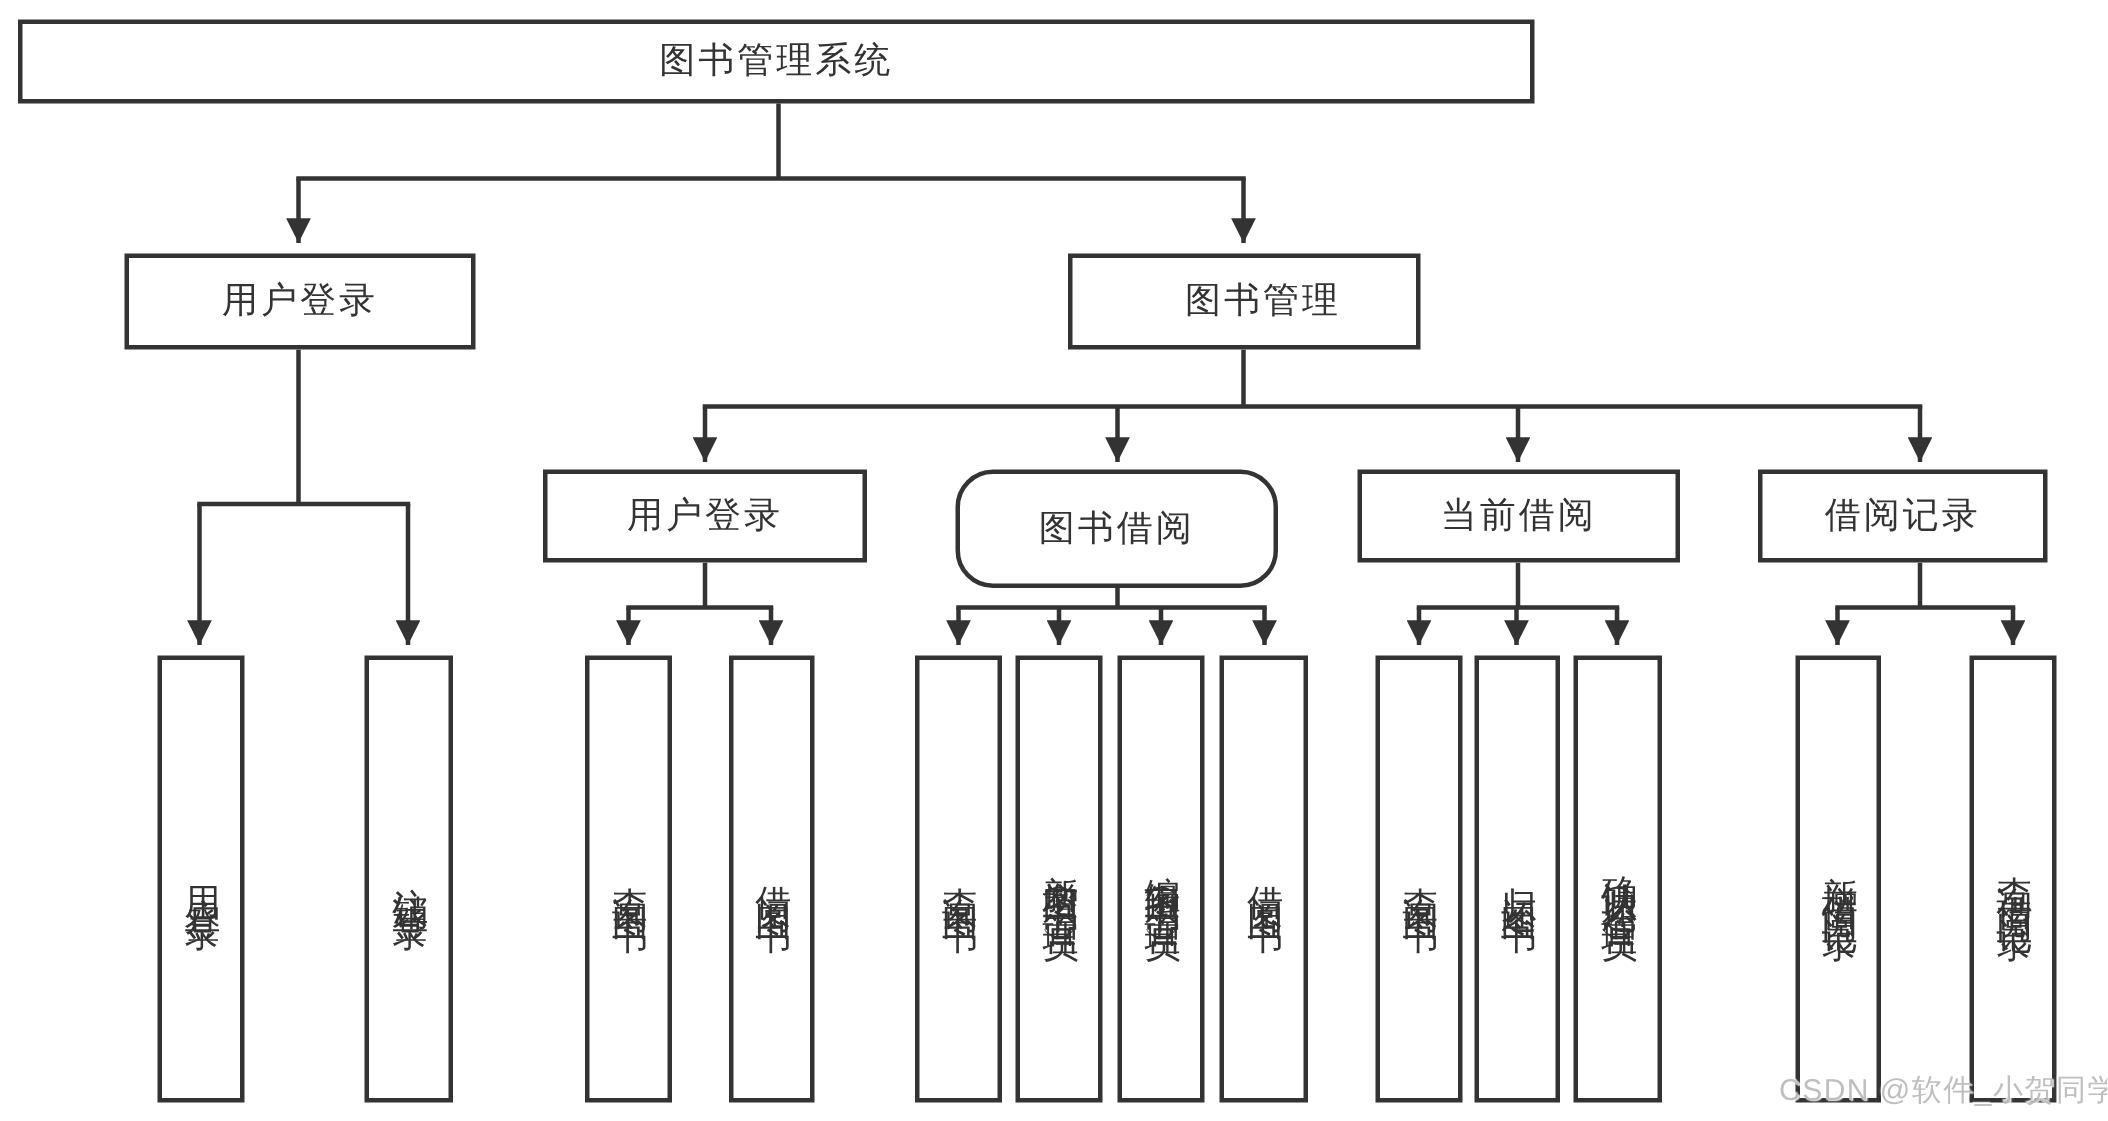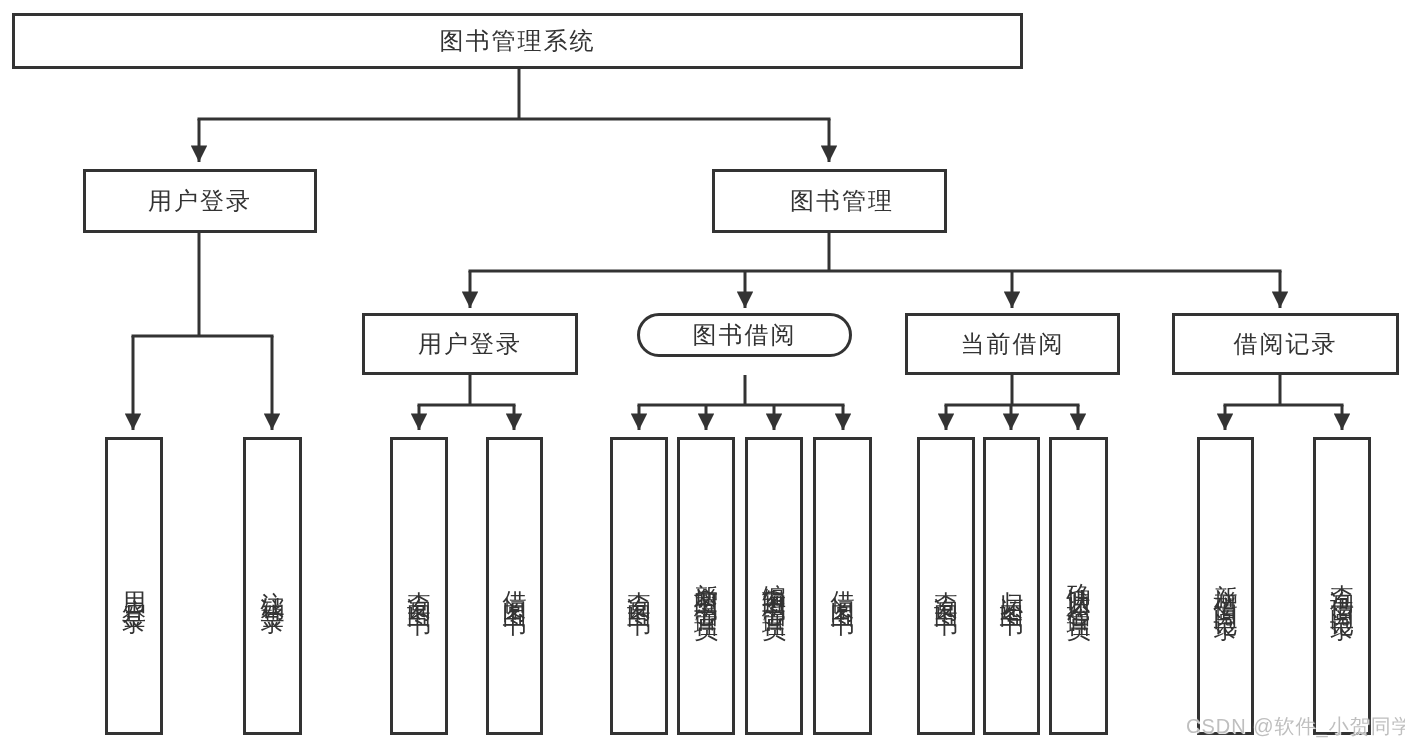--- a/index.html
+++ b/index.html
@@ -123,27 +123,27 @@
   <div class="box" style="left:83px; top:169px; width:234px; height:64px;">
     <span class="hlabel">用户登录</span>
   </div>
   <div class="box" style="left:712px; top:169px; width:235px; height:64px;padding-left:25px;">
     <span class="hlabel">图书管理</span>
   </div>
 
   <div class="box" style="left:362px; top:313px; width:216px; height:62px;">
     <span class="hlabel">用户登录</span>
   </div>
-  <div class="box" style="left:637px; top:313px; width:215px; height:44px;border-radius:25px;">
+  <div class="box" style="left:637px; top:313px; width:215px; height:79px;border-radius:25px;">
     <span class="hlabel">图书借阅</span>
   </div>
   <div class="box" style="left:905px; top:313px; width:215px; height:62px;">
     <span class="hlabel">当前借阅</span>
   </div>
-  <div class="box" style="left:1172px; top:313px; width:227px; height:62px;">
+  <div class="box" style="left:1172px; top:313px; width:193px; height:62px;">
     <span class="hlabel">借阅记录</span>
   </div>
 
   <div class="box" style="left:105px; top:437px; width:58px; height:298px;">
     <span class="vlabel">用户登录</span>
   </div>
   <div class="box" style="left:243px; top:437px; width:59px; height:298px;">
     <span class="vlabel">注销登录</span>
   </div>
 

